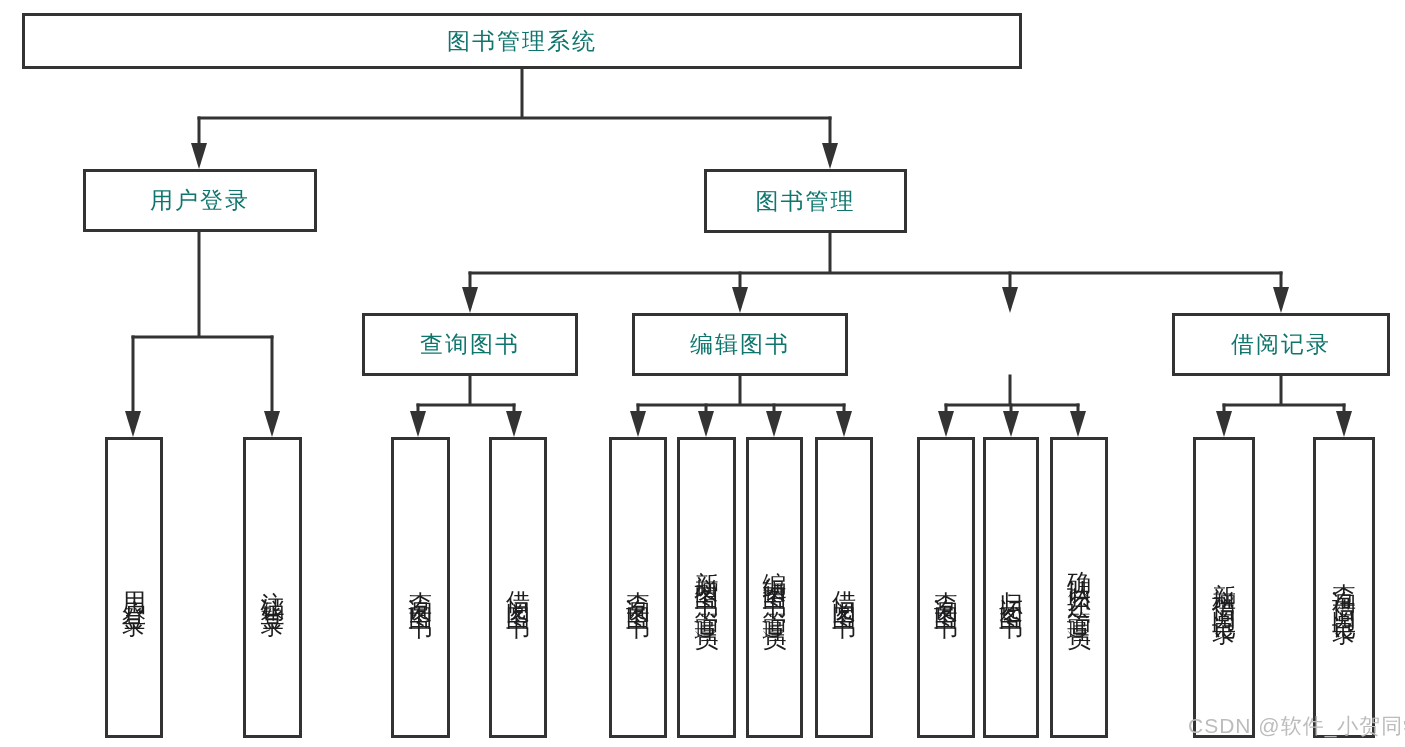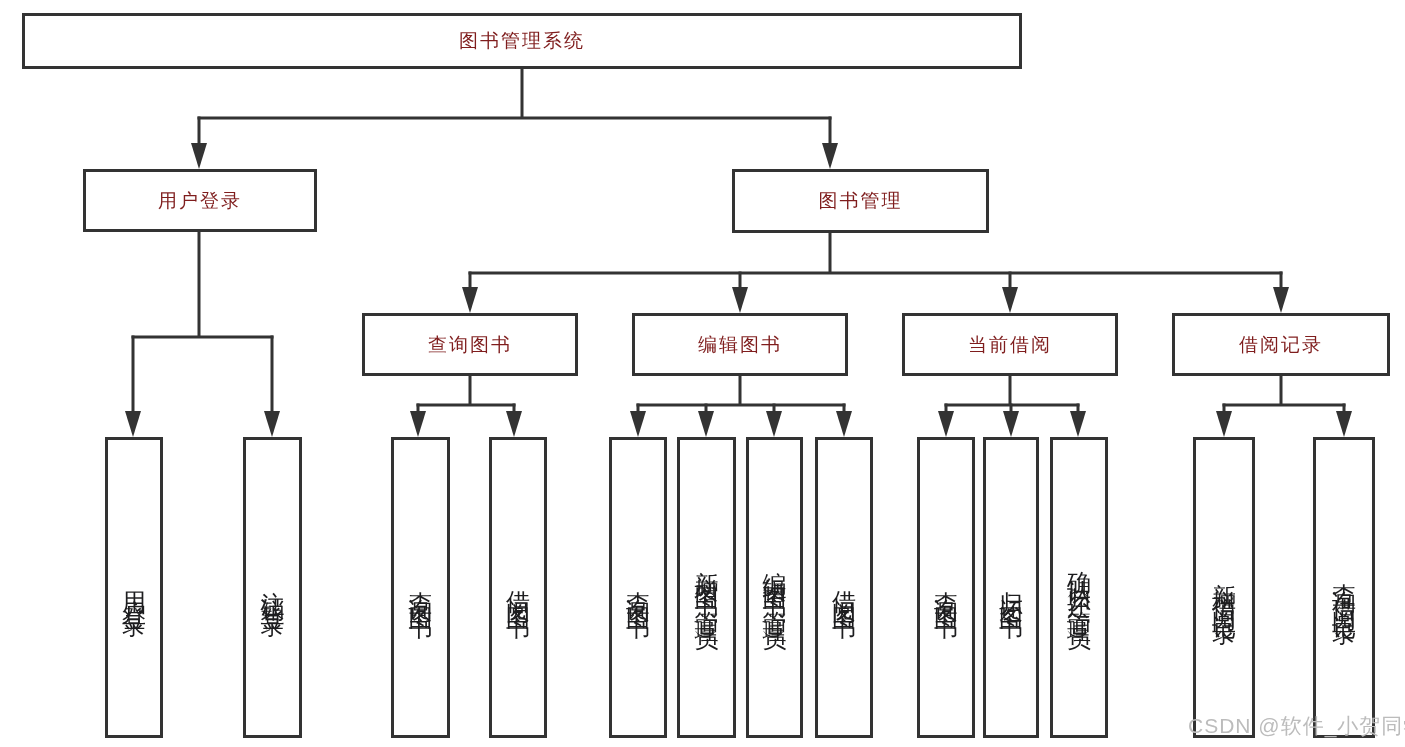--- a/index.html
+++ b/index.html
@@ -14,22 +14,22 @@
 
   svg.wires { position: absolute; left: 0; top: 0; }
 
   .node {
     position: absolute;
     border: 3px solid #333333;
     background: #ffffff;
     display: flex;
     align-items: center;
     justify-content: center;
-    color: #7f1d1d;
-    font-size: 19px;
+    color: #0f766e;
+    font-size: 23px;
     letter-spacing: 2px;
     z-index: 2;
   }
 
   .vnode {
     position: absolute;
     border: 3px solid #333333;
     background: #ffffff;
     display: flex;
     align-items: center;
@@ -88,25 +88,24 @@
       <polygon points="1003,411 1019,411 1011,437"></polygon>
       <polygon points="1070,411 1086,411 1078,437"></polygon>
       <polygon points="1216,411 1232,411 1224,437"></polygon>
       <polygon points="1336,411 1352,411 1344,437"></polygon>
     </g>
   </svg>
 
   <div class="node" style="left:22px; top:13px; width:1000px; height:56px;">图书管理系统</div>
 
   <div class="node" style="left:83px; top:169px; width:234px; height:63px;">用户登录</div>
-  <div class="node" style="left:732px; top:169px; width:257px; height:64px;">图书管理</div>
+  <div class="node" style="left:704px; top:169px; width:203px; height:64px;">图书管理</div>
 
   <div class="node" style="left:362px; top:313px; width:216px; height:63px;">查询图书</div>
   <div class="node" style="left:632px; top:313px; width:216px; height:63px;">编辑图书</div>
-  <div class="node" style="left:902px; top:313px; width:216px; height:63px;">当前借阅</div>
   <div class="node" style="left:1172px; top:313px; width:218px; height:63px;">借阅记录</div>
 
   <div class="vnode" style="left:105px; top:437px; width:58px; height:301px;">
     <span class="vtext">用户登录</span>
   </div>
   <div class="vnode" style="left:243px; top:437px; width:59px; height:301px;">
     <span class="vtext">注销登录</span>
   </div>
 
   <div class="vnode" style="left:391px; top:437px; width:59px; height:301px;">

